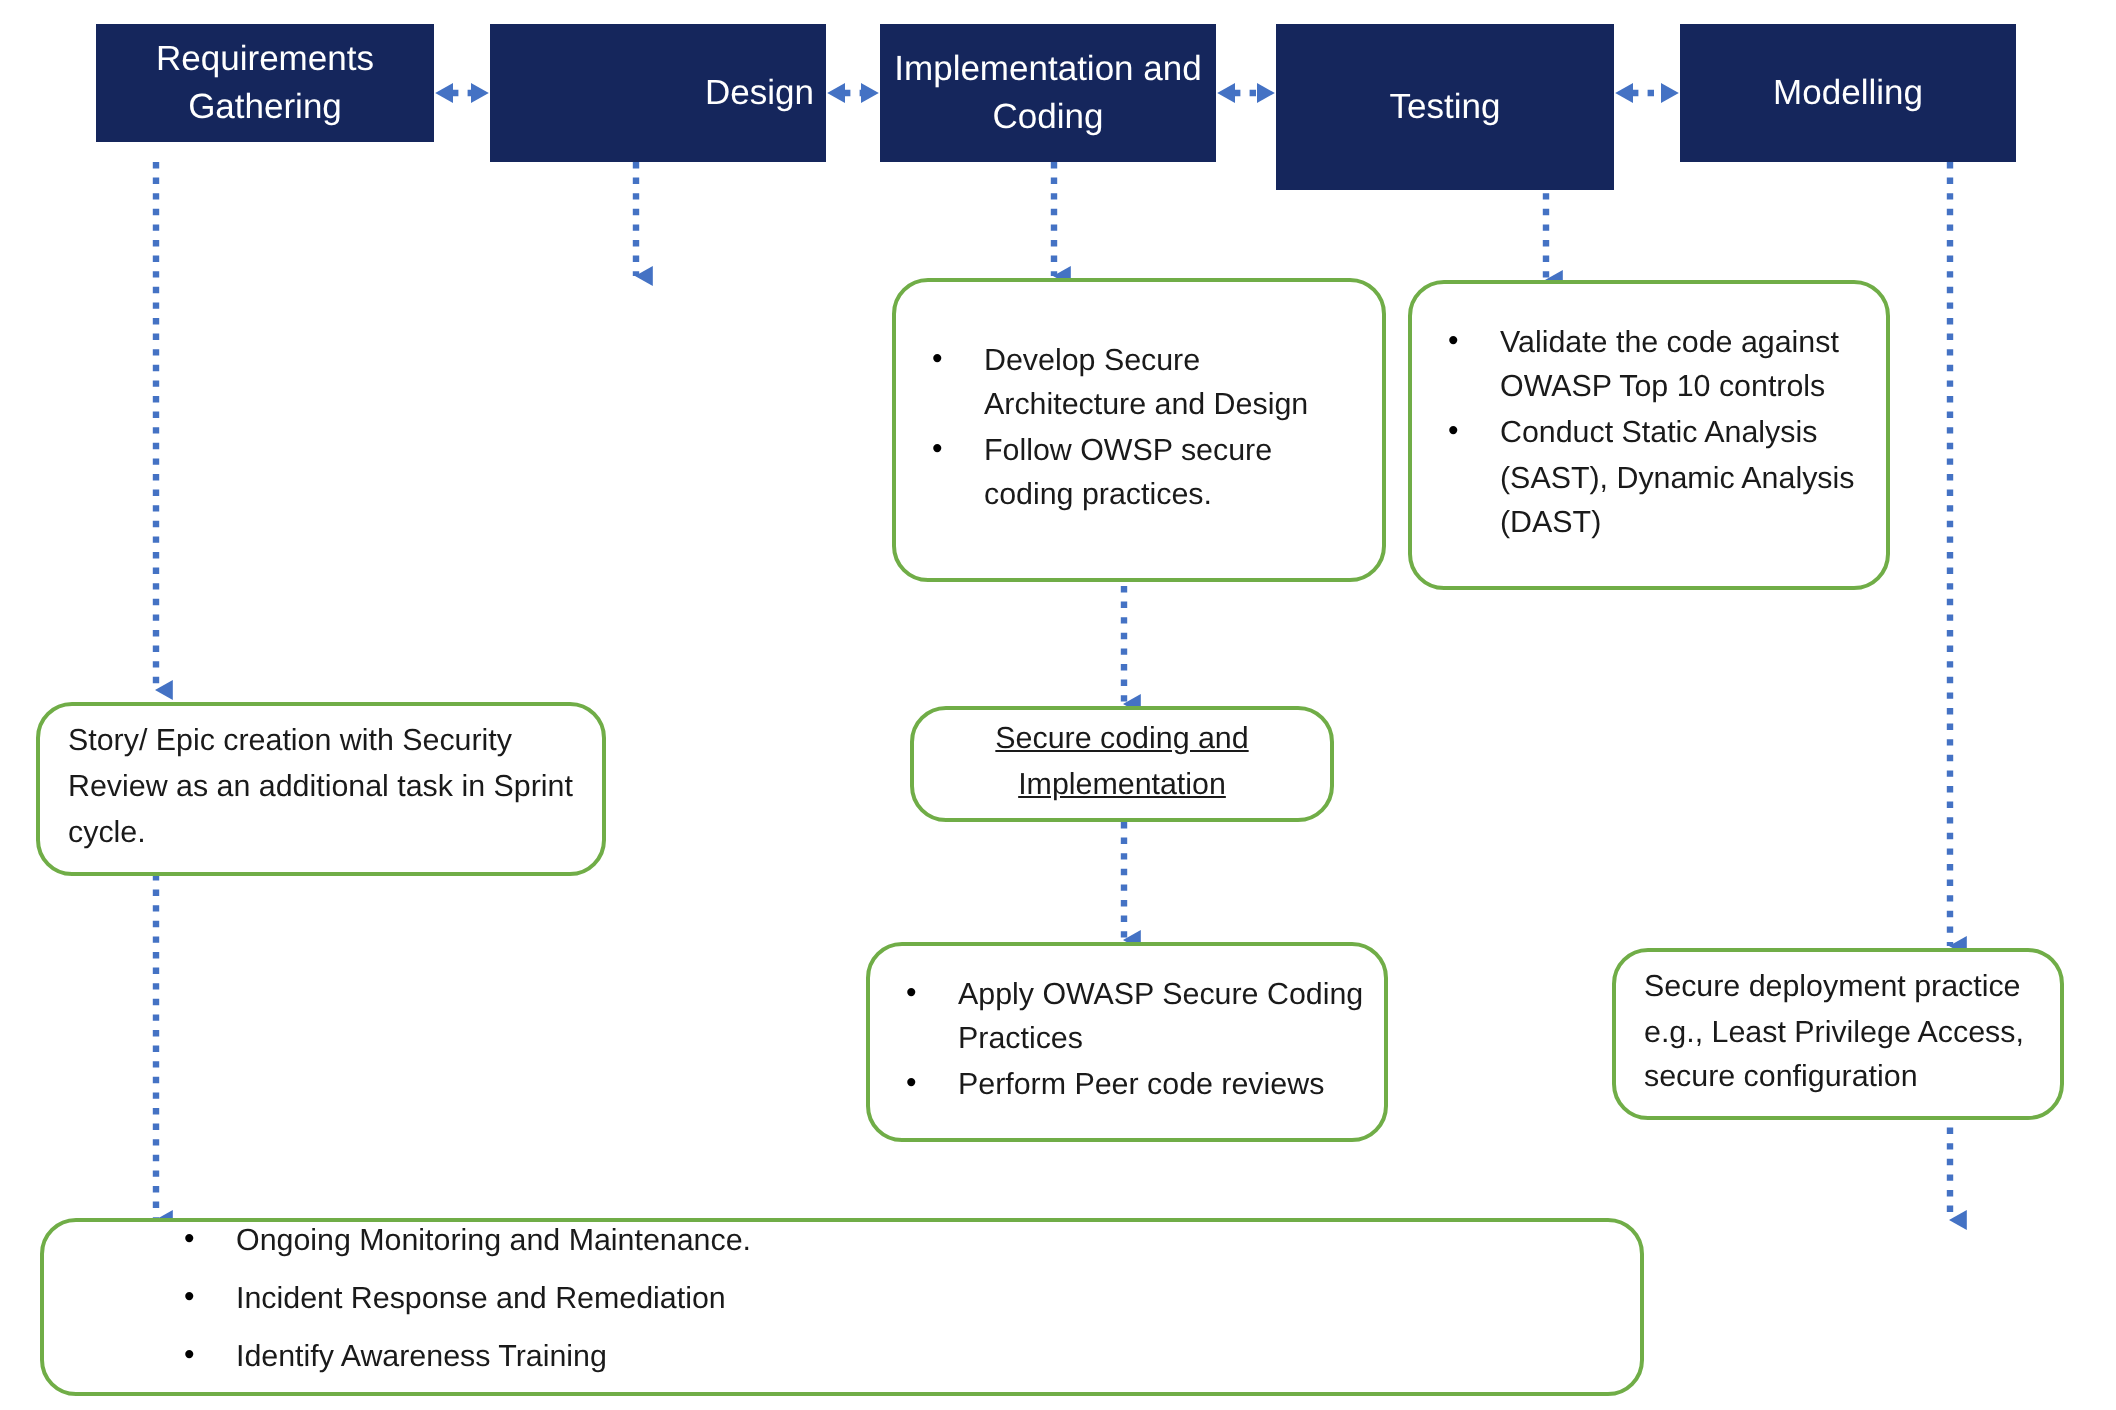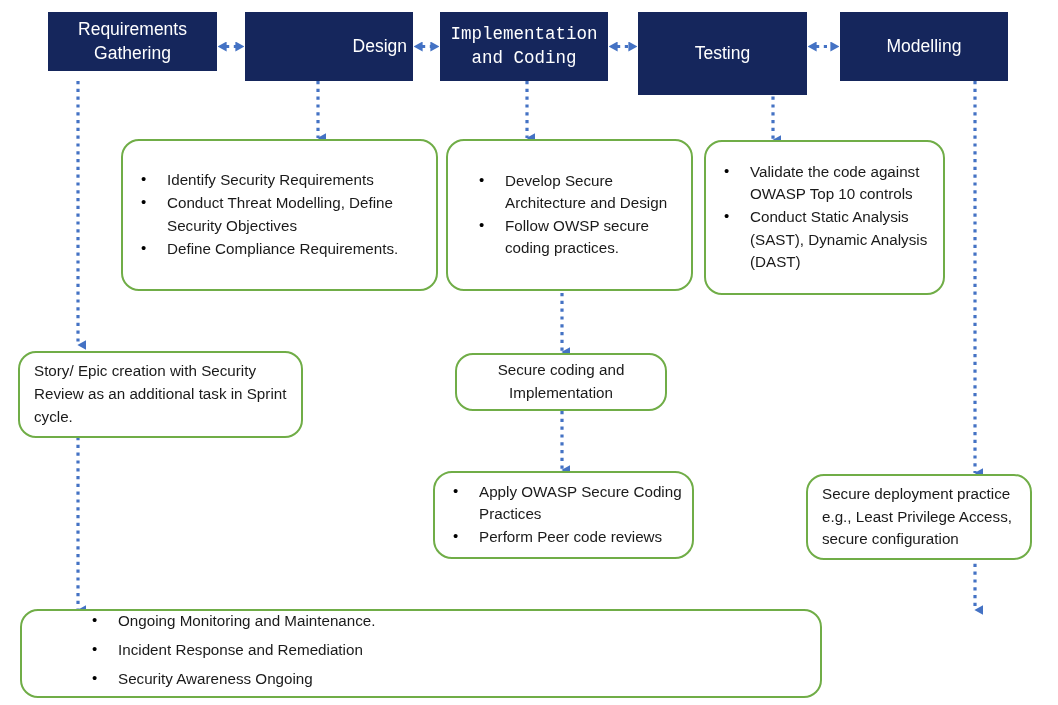--- a/index.html
+++ b/index.html
@@ -52,20 +52,21 @@
     background: #ffffff;
     box-sizing: border-box;
     z-index: 2;
     display: flex;
     flex-direction: column;
     justify-content: center;
   }
   .gbox.centered {
     align-items: flex-start;
     text-align: center;
+    text-decoration: underline;
   }
   .gbox ul {
     margin: 0;
     padding: 0 10px 0 44px;
     list-style: none;
   }
   .gbox ul li {
     position: relative;
     font-size: 15.2px;
     line-height: 1.46;
@@ -142,41 +143,34 @@
   </svg>
 
   <div class="phase" style="left:48px; top:12px; width:169px; height:59px;">
     <span>Requirements Gathering</span>
   </div>
 
   <div class="phase" style="left:245px; top:12px; width:168px; height:69px;justify-content:flex-end;">
     <span>Design</span>
   </div>
 
-  <div class="phase" style="left:440px; top:12px; width:168px; height:69px;font-family:Liberation Mono, monospace;">
+  <div class="phase" style="left:440px; top:12px; width:168px; height:69px;">
     <span>Implementation and Coding</span>
   </div>
 
   <div class="phase" style="left:638px; top:12px; width:169px; height:83px;">
     <span>Testing</span>
   </div>
 
   <div class="phase" style="left:840px; top:12px; width:168px; height:69px;">
     <span>Modelling</span>
   </div>
 
-  <div class="gbox" style="left:121px; top:139px; width:317px; height:152px;">
-    <ul>
-      <li>Identify Security Requirements</li>
-      <li>Conduct Threat Modelling, Define Security Objectives</li>
-      <li>Define Compliance Requirements.</li>
-    </ul>
-  </div>
-
-  <div class="gbox" style="left:446px; top:139px; width:247px; height:152px;padding-left:13px;">
+
+  <div class="gbox" style="left:446px; top:139px; width:247px; height:152px;">
     <ul>
       <li>Develop Secure Architecture and Design</li>
       <li>Follow OWSP secure coding practices.</li>
     </ul>
   </div>
 
   <div class="gbox" style="left:704px; top:140px; width:241px; height:155px;">
     <ul>
       <li>Validate the code against OWASP Top 10 controls</li>
       <li>Conduct Static Analysis (SAST), Dynamic Analysis (DAST)</li>
@@ -184,32 +178,32 @@
   </div>
 
   <div class="gbox" style="left:18px; top:351px; width:285px; height:87px;">
     <p>Story/ Epic creation with Security Review as an additional task in Sprint cycle.</p>
   </div>
 
   <div class="gbox centered" style="left:455px; top:353px; width:212px; height:58px;">
     <p>Secure coding and Implementation</p>
   </div>
 
-  <div class="gbox" style="left:433px; top:471px; width:261px; height:88px;border-radius:19px;">
+  <div class="gbox" style="left:433px; top:471px; width:261px; height:100px;">
     <ul>
       <li>Apply OWASP Secure Coding Practices</li>
       <li>Perform Peer code reviews</li>
     </ul>
   </div>
 
   <div class="gbox" style="left:806px; top:474px; width:226px; height:86px;">
     <p>Secure deployment practice e.g., Least Privilege Access, secure configuration</p>
   </div>
 
   <div class="gbox wide" style="left:20px; top:609px; width:802px; height:89px;">
     <ul>
       <li>Ongoing Monitoring and Maintenance.</li>
       <li>Incident Response and Remediation</li>
-      <li>Security Awareness Ongoing</li>
+      <li>Identify Awareness Training</li>
     </ul>
   </div>
 
 </div>
 
 </body></html>

